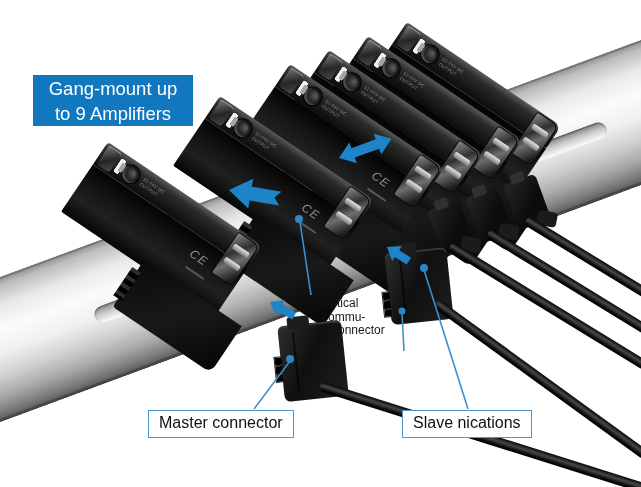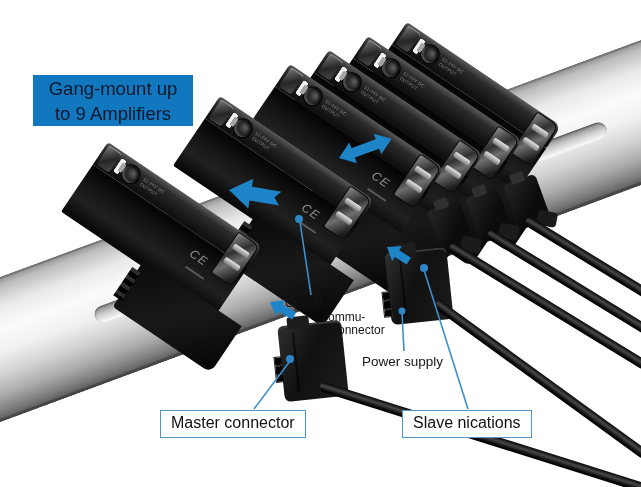--- a/index.html
+++ b/index.html
@@ -78,27 +78,27 @@
     background:linear-gradient(to bottom,#050505 0,#484848 40%,#0a0a0a 78%,#000 100%);}
   .plug{border-radius:6px;transform:rotate(-6deg);z-index:8;
     background:linear-gradient(120deg,#2e2e2e 0,#101010 45%,#1d1d1d 100%);
     box-shadow:inset 0 2px 0 #3a3a3a;}
   .plug .nub{top:-8px;left:10px;width:22px;height:12px;background:#1d1d1d;border-radius:3px;}
   .plug .pins{left:-7px;width:9px;height:26px;border:1px solid #222;
     background:repeating-linear-gradient(to bottom,#000 0 7px,#2e2e2e 7px 9px);}
   .plug .seam{top:8px;bottom:8px;left:14px;width:2px;background:#000;opacity:.6;}
 
   
-  .banner{left:33px;top:75px;width:160px;height:51px;background:#1178bf;color:#0f172a;
+  .banner{left:33px;top:75px;width:160px;height:51px;background:#1178bf;color:#ffffff;
     font-size:18.5px;line-height:25px;text-align:center;z-index:10;padding-top:1px;}
   .banner span{position:static;display:block;}
   .callout{background:#fff;border:1.6px solid #4f97c8;color:#111;font-size:16px;
     line-height:18px;padding:3px 10px 5px;z-index:10;white-space:nowrap;}
   .freelabel{color:#161616;z-index:10;white-space:nowrap;}
-  .freelabel span{position:static;display:block;}
+  .freelabel span{position:static;display:block;margin-left:36px;}
   .lbl-optical{left:285px;top:297px;font-size:12px;line-height:13.5px;}
   .lbl-optical span:nth-child(2){margin-left:37px;}
   .lbl-optical span:nth-child(3){margin-left:47px;}
   .lbl-power{left:362px;top:352px;font-size:13.5px;line-height:19px;}
   .overlay{left:0;top:0;z-index:9;pointer-events:none;}
 </style>
 </head>
 <body>
 
 <div class="scene">
@@ -362,24 +362,23 @@
     <span>to 9 Amplifiers</span>
   </div>
 
   <div class="freelabel lbl-optical">
     <span>Optical</span>
     <span>commu-</span>
     <span>connector</span>
   </div>
 
   <div class="freelabel lbl-power">
-    <span>Power supply</span>
-  </div>
-
-  <div class="callout" style="left:160px;top:410px">
+  </div>
+
+  <div class="callout" style="left:148px;top:410px">
     <span style="position:static">Master connector</span>
   </div>
 
   <div class="callout" style="left:402px;top:410px">
     <span style="position:static">Slave nications</span>
   </div>
 
 </div>
 
 </body></html>

